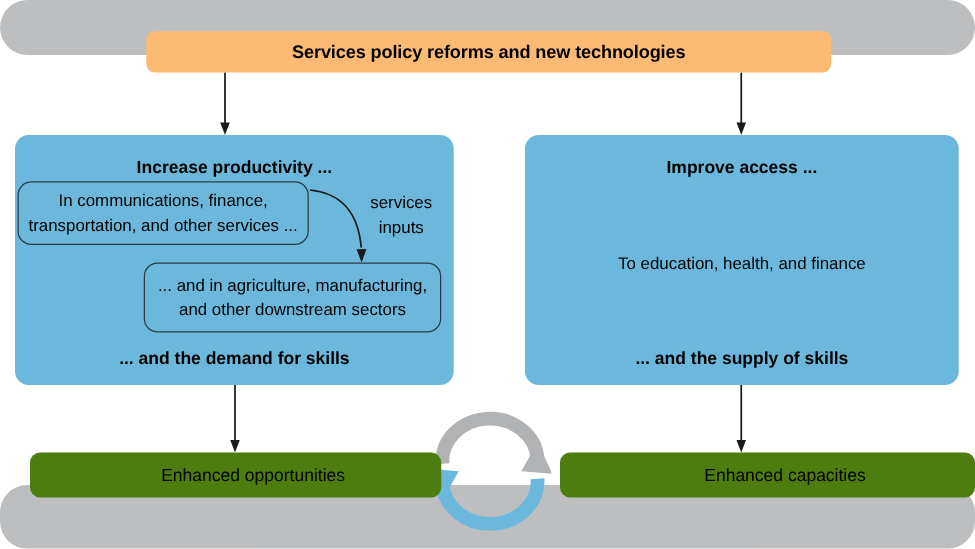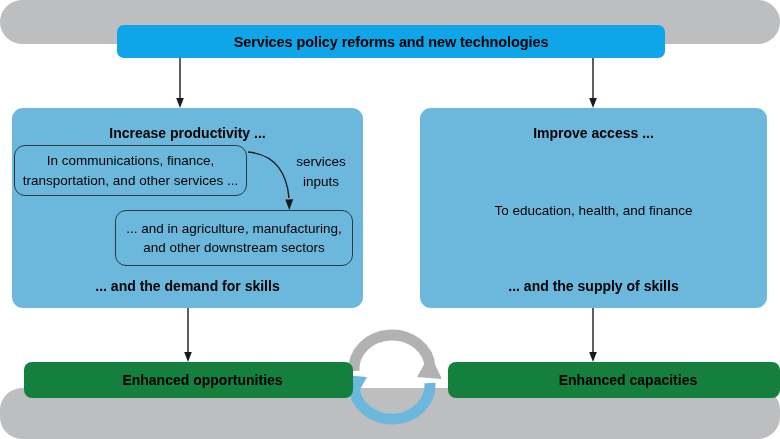--- a/index.html
+++ b/index.html
@@ -30,21 +30,21 @@
   }
   #band-bottom {
     left: 0px;
     top: 388px;
     width: 780px;
     height: 51px;
     border-radius: 22px;
   }
   .blue-box {
     position: absolute;
-    background: #0ea5e9;
+    background: #fdba74;
     box-sizing: border-box;
     display: flex;
     align-items: center;
     justify-content: center;
     text-align: center;
     color: #000000;
   }
   #title-box {
     left: 117px;
     top: 25px;
@@ -142,29 +142,29 @@
   }
   #curved-arrow {
     position: absolute;
     left: 234px;
     top: 40px;
     width: 56px;
     height: 66px;
   }
   .bottom-box {
     position: absolute;
-    background: #15803d;
+    background: #4d7c0f;
     border-radius: 8px;
     box-sizing: border-box;
     display: flex;
     align-items: center;
     justify-content: center;
     text-align: center;
     font-size: 14px;
-    font-weight: bold;
+    font-weight: normal;
     color: #000000;
     padding-left: 28px;
   }
   #bottom-box-left {
     left: 24px;
     top: 362px;
     width: 329px;
     height: 36px;
   }
   #bottom-box-right {

